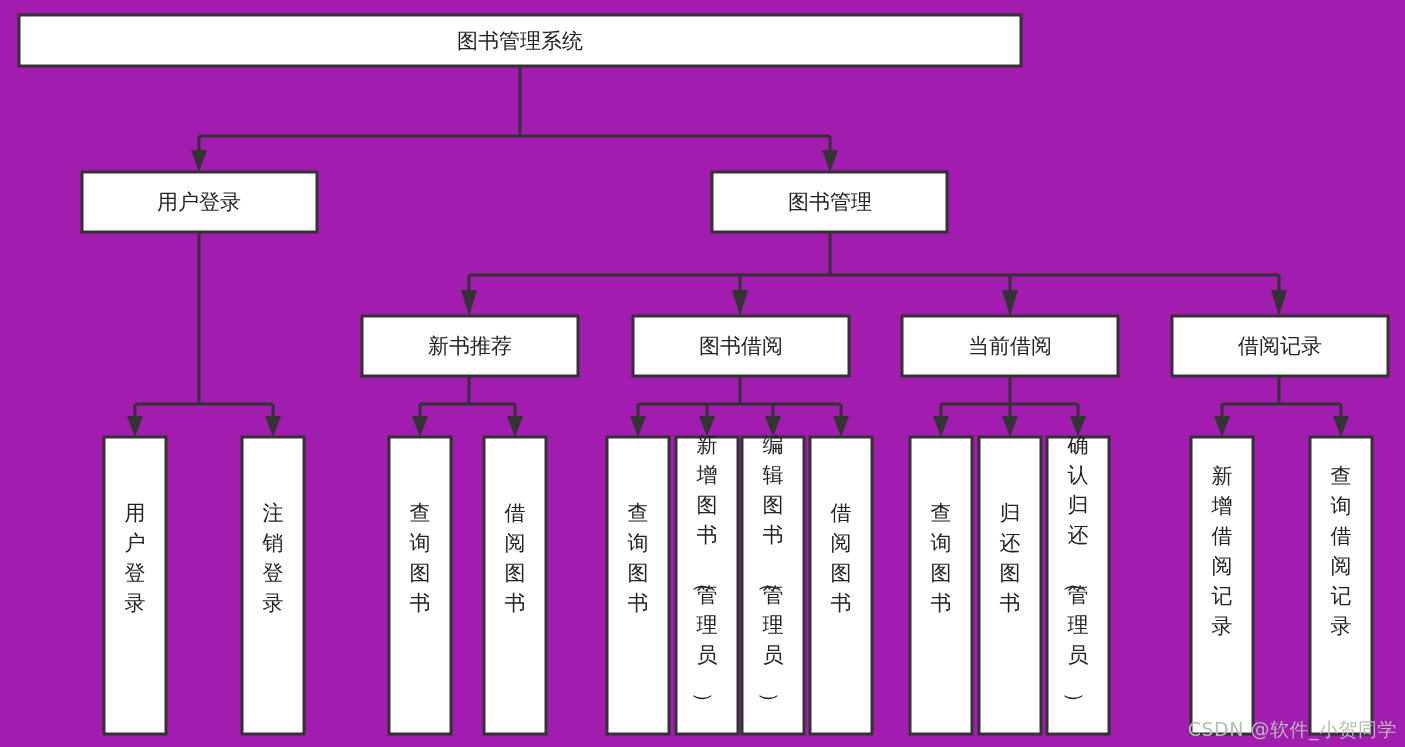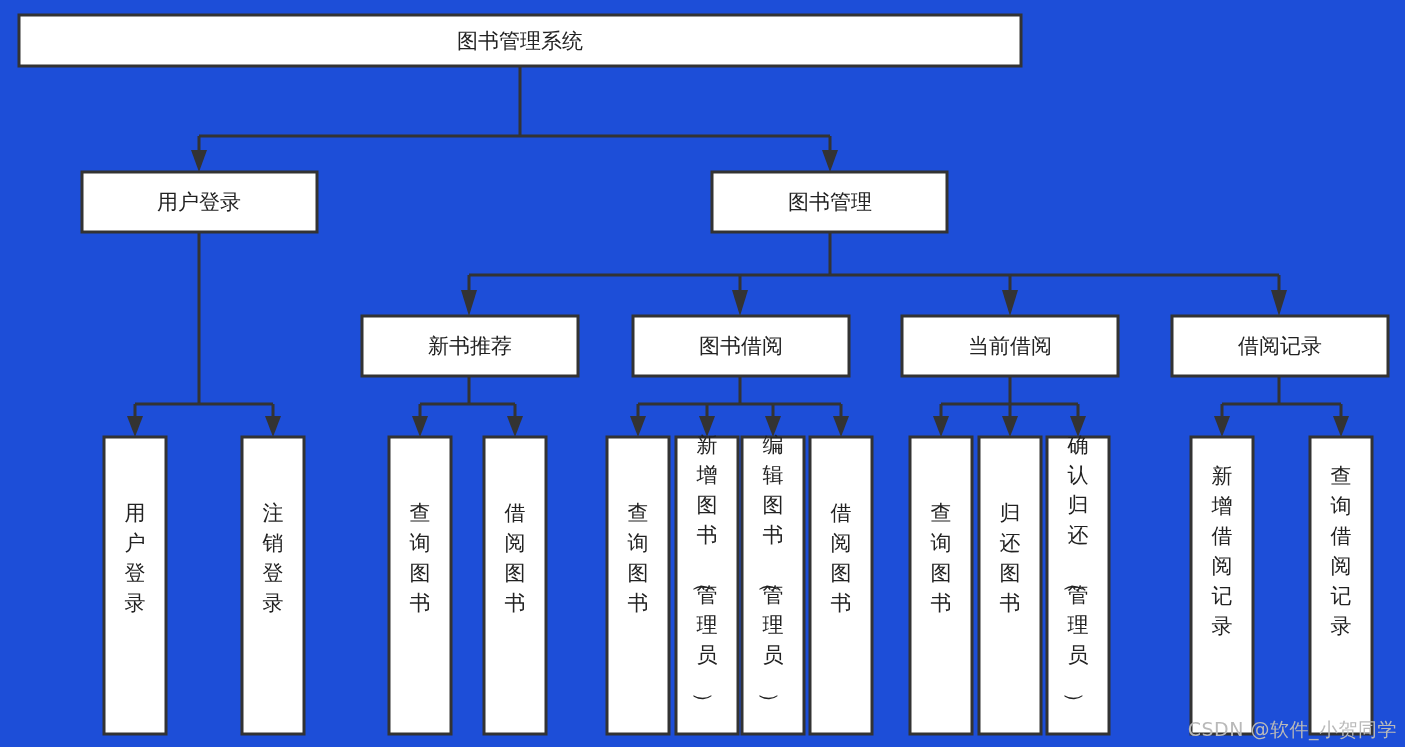--- a/index.html
+++ b/index.html
@@ -10,21 +10,21 @@
   body {
     width: 1405px;
     height: 747px;
     font-family: "DejaVu Sans", "Liberation Sans", sans-serif;
     overflow: hidden;
   }
   #diagram-root {
     position: relative;
     width: 1405px;
     height: 747px;
-    background: #1d4ed8;
+    background: #a21caf;
   }
   svg#flow-svg {
     position: absolute;
     top: 0; left: 0;
     width: 1405px;
     height: 747px;
     display: block;
   }
   .node-rect {
     fill: #ffffff;

